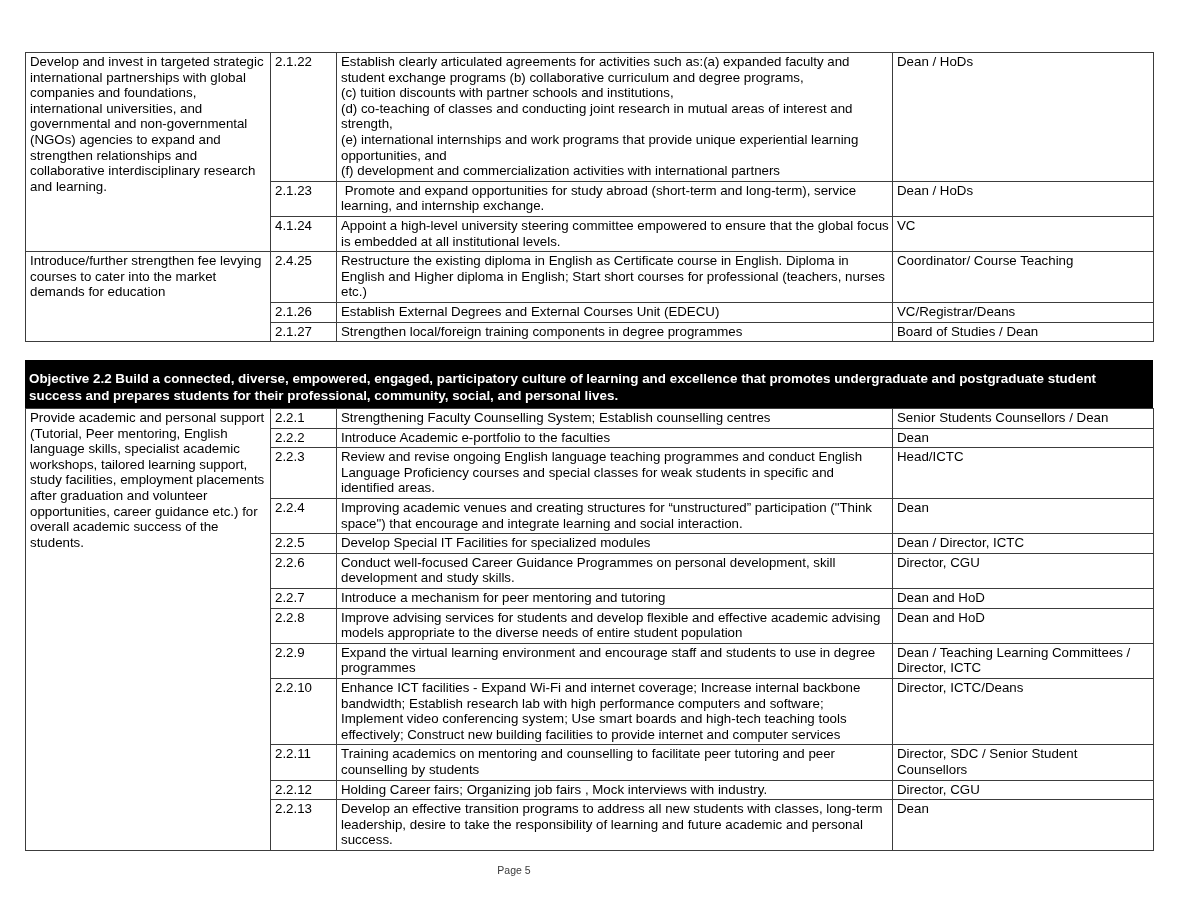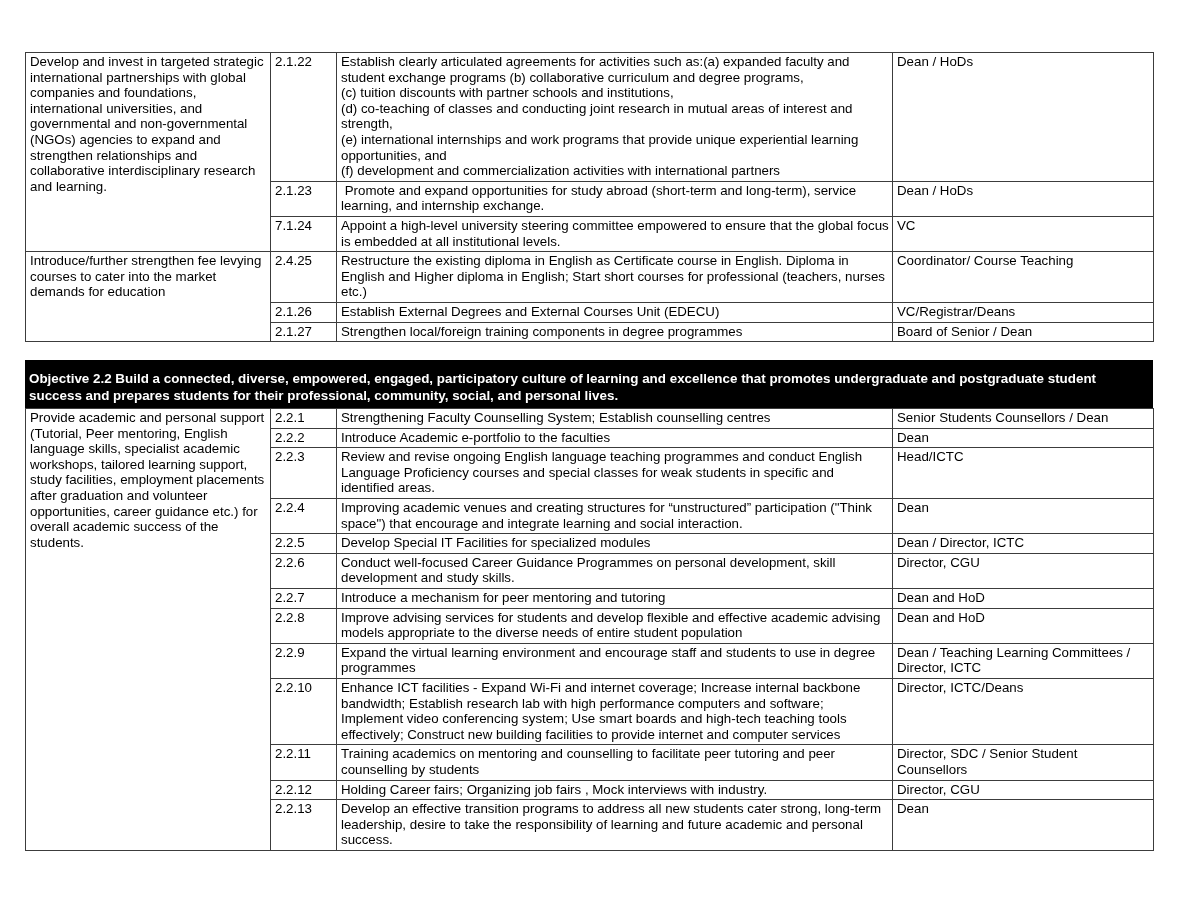--- a/index.html
+++ b/index.html
@@ -98,39 +98,39 @@
 (e) international internships and work programs that provide unique experiential learning opportunities, and
 (f) development and commercialization activities with international partners</td>
         <td>Dean / HoDs</td>
       </tr>
       <tr>
         <td>2.1.23</td>
         <td class="nowrap-pre"> Promote and expand opportunities for study abroad (short-term and long-term), service learning, and internship exchange.</td>
         <td>Dean / HoDs</td>
       </tr>
       <tr>
-        <td>7.1.24</td>
+        <td>4.1.24</td>
         <td class="nowrap-pre">Appoint a high-level university steering committee empowered to ensure that the global focus is embedded at all institutional levels.</td>
         <td>VC</td>
       </tr>
       <tr>
         <td rowspan="3" class="nowrap-pre">Introduce/further strengthen fee levying courses to cater into the market demands for education</td>
         <td>2.4.25</td>
         <td class="nowrap-pre">Restructure the existing diploma in English as Certificate course in English. Diploma in English and Higher diploma in English; Start short courses for professional (teachers, nurses etc.)</td>
         <td>Coordinator/ Course Teaching</td>
       </tr>
       <tr>
         <td>2.1.26</td>
         <td class="nowrap-pre">Establish External Degrees and External Courses Unit (EDECU)</td>
         <td>VC/Registrar/Deans</td>
       </tr>
       <tr>
         <td>2.1.27</td>
         <td class="nowrap-pre">Strengthen local/foreign training components in degree programmes</td>
-        <td>Board of Senior / Dean</td>
+        <td>Board of Studies / Dean</td>
       </tr>
     </tbody>
   </table>
 
   <div class="spacer-gap"></div>
 
   <div class="obj-bar">Objective 2.2 Build a connected, diverse, empowered, engaged, participatory culture of learning and excellence that promotes undergraduate and postgraduate student success and prepares students for their professional, community, social, and personal lives.</div>
 
   <table class="doc-table">
     <colgroup>
@@ -196,20 +196,21 @@
         <td class="nowrap-pre">Training academics on mentoring and counselling to facilitate peer tutoring and peer counselling by students</td>
         <td>Director, SDC / Senior Student Counsellors</td>
       </tr>
       <tr>
         <td>2.2.12</td>
         <td class="nowrap-pre">Holding Career fairs; Organizing job fairs , Mock interviews with industry.</td>
         <td>Director, CGU</td>
       </tr>
       <tr>
         <td>2.2.13</td>
-        <td class="nowrap-pre">Develop an effective transition programs to address all new students cater strong, long-term leadership, desire to take the responsibility of learning and future academic and personal success.</td>
+        <td class="nowrap-pre">Develop an effective transition programs to address all new students with classes, long-term leadership, desire to take the responsibility of learning and future academic and personal success.</td>
         <td>Dean</td>
       </tr>
     </tbody>
   </table>
 
+  <div class="footer">Page 5</div>
 
 </div>
 
 </body></html>

